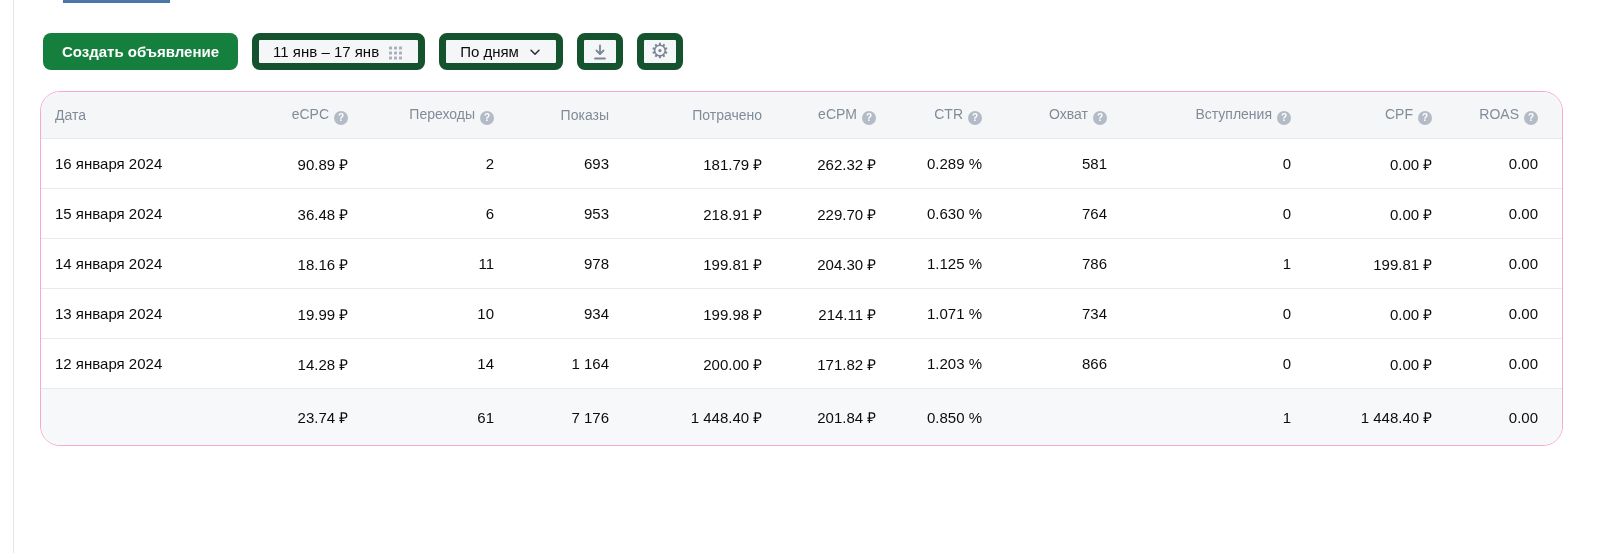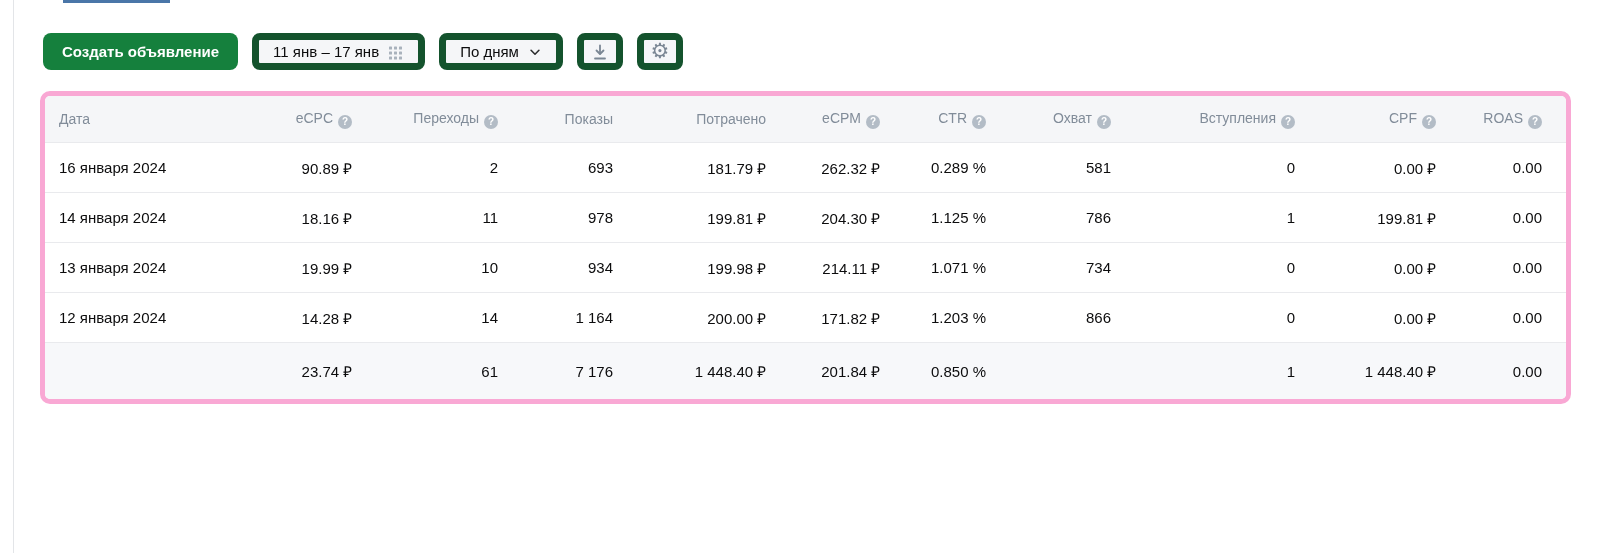--- a/index.html
+++ b/index.html
@@ -12,21 +12,21 @@
 
   .toolbar{position:absolute;left:43px;top:33px;display:flex;align-items:center;gap:14px;}
   .btn{height:37px;border-radius:8px;display:inline-flex;align-items:center;cursor:pointer;
        font-family:"Liberation Sans",sans-serif;font-size:15px;}
   .btn-primary{background:#15803d;border:none;color:#ffffff;font-weight:700;padding:0 19px;}
   .btn-light{background:#f5f6f8;border:7px solid #14532d;color:#0c0c0d;padding:0 14px;gap:9px;}
   .btn-icon{width:46px;justify-content:center;padding:0;}
   .gear{font-family:"DejaVu Sans",sans-serif;font-size:21px;color:#7b8794;line-height:1;}
 
   .table-wrap{position:absolute;left:40px;top:91px;width:1521px;background:#fff;
-              border:5px solid #f9a8d4;border-radius:10px;overflow:hidden;}
+              border:1px solid #f9a8d4;border-radius:20px;overflow:hidden;}
   table{border-collapse:collapse;table-layout:fixed;width:100%;font-size:15px;color:#0c0c0d;}
   thead th{background:#f5f6f8;color:#818c99;font-weight:400;font-size:14px;height:46px;
            text-align:right;white-space:nowrap;padding:0;}
   thead th:first-child{text-align:left;padding-left:14px;}
   thead th:last-child{padding-right:24px;}
   tbody td{height:49px;border-top:1px solid #e9eaed;text-align:right;white-space:nowrap;padding:0;}
   tbody td:first-child{text-align:left;padding-left:14px;}
   tbody td:last-child{padding-right:24px;}
   tr.totals td{background:#f7f8fa;height:56px;}
   .help{display:inline-block;width:14px;height:14px;border-radius:50%;background:#b3bcc6;
@@ -126,20 +126,33 @@
             <td>693</td>
             <td>181.79&nbsp;₽</td>
             <td>262.32&nbsp;₽</td>
             <td>0.289&nbsp;%</td>
             <td>581</td>
             <td>0</td>
             <td>0.00&nbsp;₽</td>
             <td>0.00</td>
           </tr>
           <tr>
+            <td>15 января 2024</td>
+            <td>36.48&nbsp;₽</td>
+            <td>6</td>
+            <td>953</td>
+            <td>218.91&nbsp;₽</td>
+            <td>229.70&nbsp;₽</td>
+            <td>0.630&nbsp;%</td>
+            <td>764</td>
+            <td>0</td>
+            <td>0.00&nbsp;₽</td>
+            <td>0.00</td>
+          </tr>
+          <tr>
             <td>14 января 2024</td>
             <td>18.16&nbsp;₽</td>
             <td>11</td>
             <td>978</td>
             <td>199.81&nbsp;₽</td>
             <td>204.30&nbsp;₽</td>
             <td>1.125&nbsp;%</td>
             <td>786</td>
             <td>1</td>
             <td>199.81&nbsp;₽</td>

